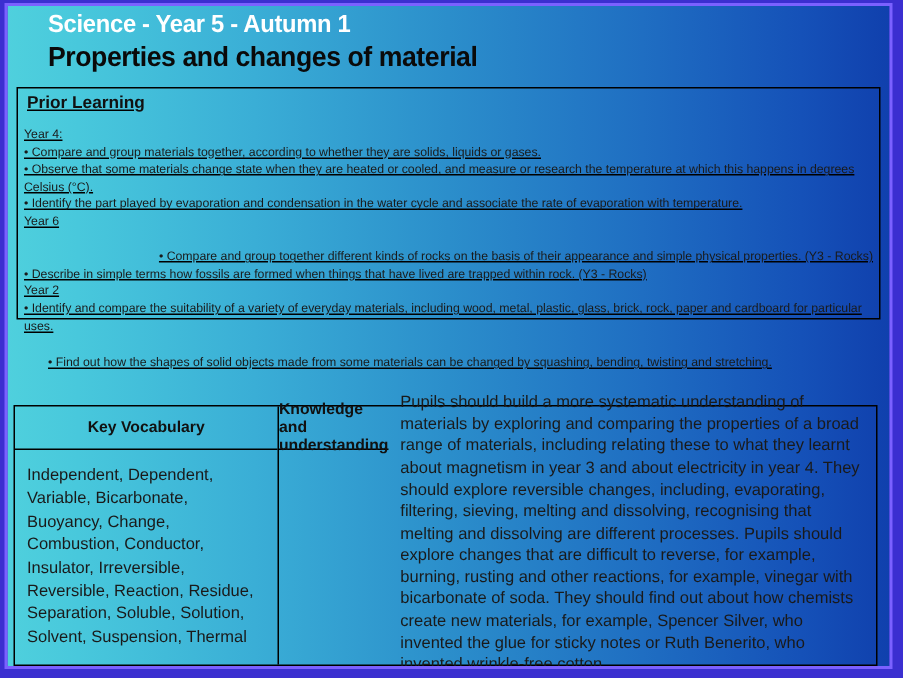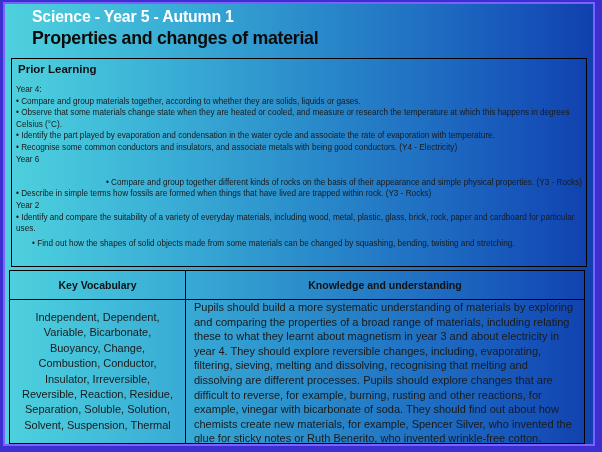--- a/index.html
+++ b/index.html
@@ -68,24 +68,25 @@
     transform: scaleX(0.96);
     transform-origin: left top;
   }
 
   
   .prior-box {
     position: absolute;
     left: 6px;
     top: 54px;
     width: 576px;
-    height: 209px;
+    height: 155px;
     border: 1.5px solid #000000;
     box-sizing: border-box;
     padding: 3px 4px 0 4px;
+    text-decoration: underline;
   }
   .prior-heading {
     font-size: 11.5px;
     font-weight: bold;
     color: #111111;
     margin: 1px 0 0 2px;
   }
   .prior-body {
     margin-top: 9px;
     font-size: 8.2px;
@@ -93,21 +94,21 @@
     color: #1a1a1a;
   }
   .pl {
     margin: 0;
     padding: 0;
     white-space: normal;
   }
   .pl.indent {
     padding-left: 26px;
     text-indent: -10px;
-    margin-top: 3px;
+    margin-top: 13px;
   }
   .pl.gap {
     margin-top: 11.6px;
     text-align: right;
   }
 
   
   .table {
     position: absolute;
     left: 4px;
@@ -122,40 +123,40 @@
     width: 176px;
     flex: 0 0 176px;
     border-right: 1.5px solid #000000;
     box-sizing: border-box;
     display: flex;
     flex-direction: column;
   }
   .col-right {
     flex: 1 1 auto;
     display: flex;
-    flex-direction: column;
+    flex-direction: row;
   }
   .th {
     height: 29px;
     flex: 0 0 29px;
     border-bottom: 1.5px solid #000000;
     box-sizing: border-box;
     display: flex;
     align-items: center;
     justify-content: center;
     font-size: 10.5px;
     font-weight: bold;
     color: #111111;
   }
   .td-vocab {
     flex: 1 1 auto;
     display: flex;
     align-items: center;
     justify-content: center;
-    text-align: center;
+    text-align: left;
     font-size: 11px;
     line-height: 15.4px;
     color: #1a1a1a;
     padding: 0 8px;
     box-sizing: border-box;
   }
   .td-know {
     flex: 1 1 auto;
     display: flex;
     align-items: center;
@@ -181,21 +182,20 @@
     <div class="title-sub">Properties and changes of material</div>
   </div>
 
   <div class="prior-box">
     <div class="prior-heading">Prior Learning</div>
     <div class="prior-body" id="prior-lines">
         <div class="pl">Year 4:</div>
         <div class="pl">• Compare and group materials together, according to whether they are solids, liquids or gases.</div>
         <div class="pl">• Observe that some materials change state when they are heated or cooled, and measure or research the temperature at which this happens in degrees Celsius (°C).</div>
         <div class="pl">• Identify the part played by evaporation and condensation in the water cycle and associate the rate of evaporation with temperature.</div>
-        <div class="pl">• Recognise some common conductors and insulators, and associate metals with being good conductors. (Y4 - Electricity)</div>
         <div class="pl">Year 6</div>
         <div class="pl gap">• Compare and group together different kinds of rocks on the basis of their appearance and simple physical properties. (Y3 - Rocks)</div>
         <div class="pl">• Describe in simple terms how fossils are formed when things that have lived are trapped within rock. (Y3 - Rocks)</div>
         <div class="pl">Year 2</div>
         <div class="pl">• Identify and compare the suitability of a variety of everyday materials, including wood, metal, plastic, glass, brick, rock, paper and cardboard for particular uses.</div>
         <div class="pl indent">• Find out how the shapes of solid objects made from some materials can be changed by squashing, bending, twisting and stretching.</div>
       </div>
   </div>
 
   <div class="table">

